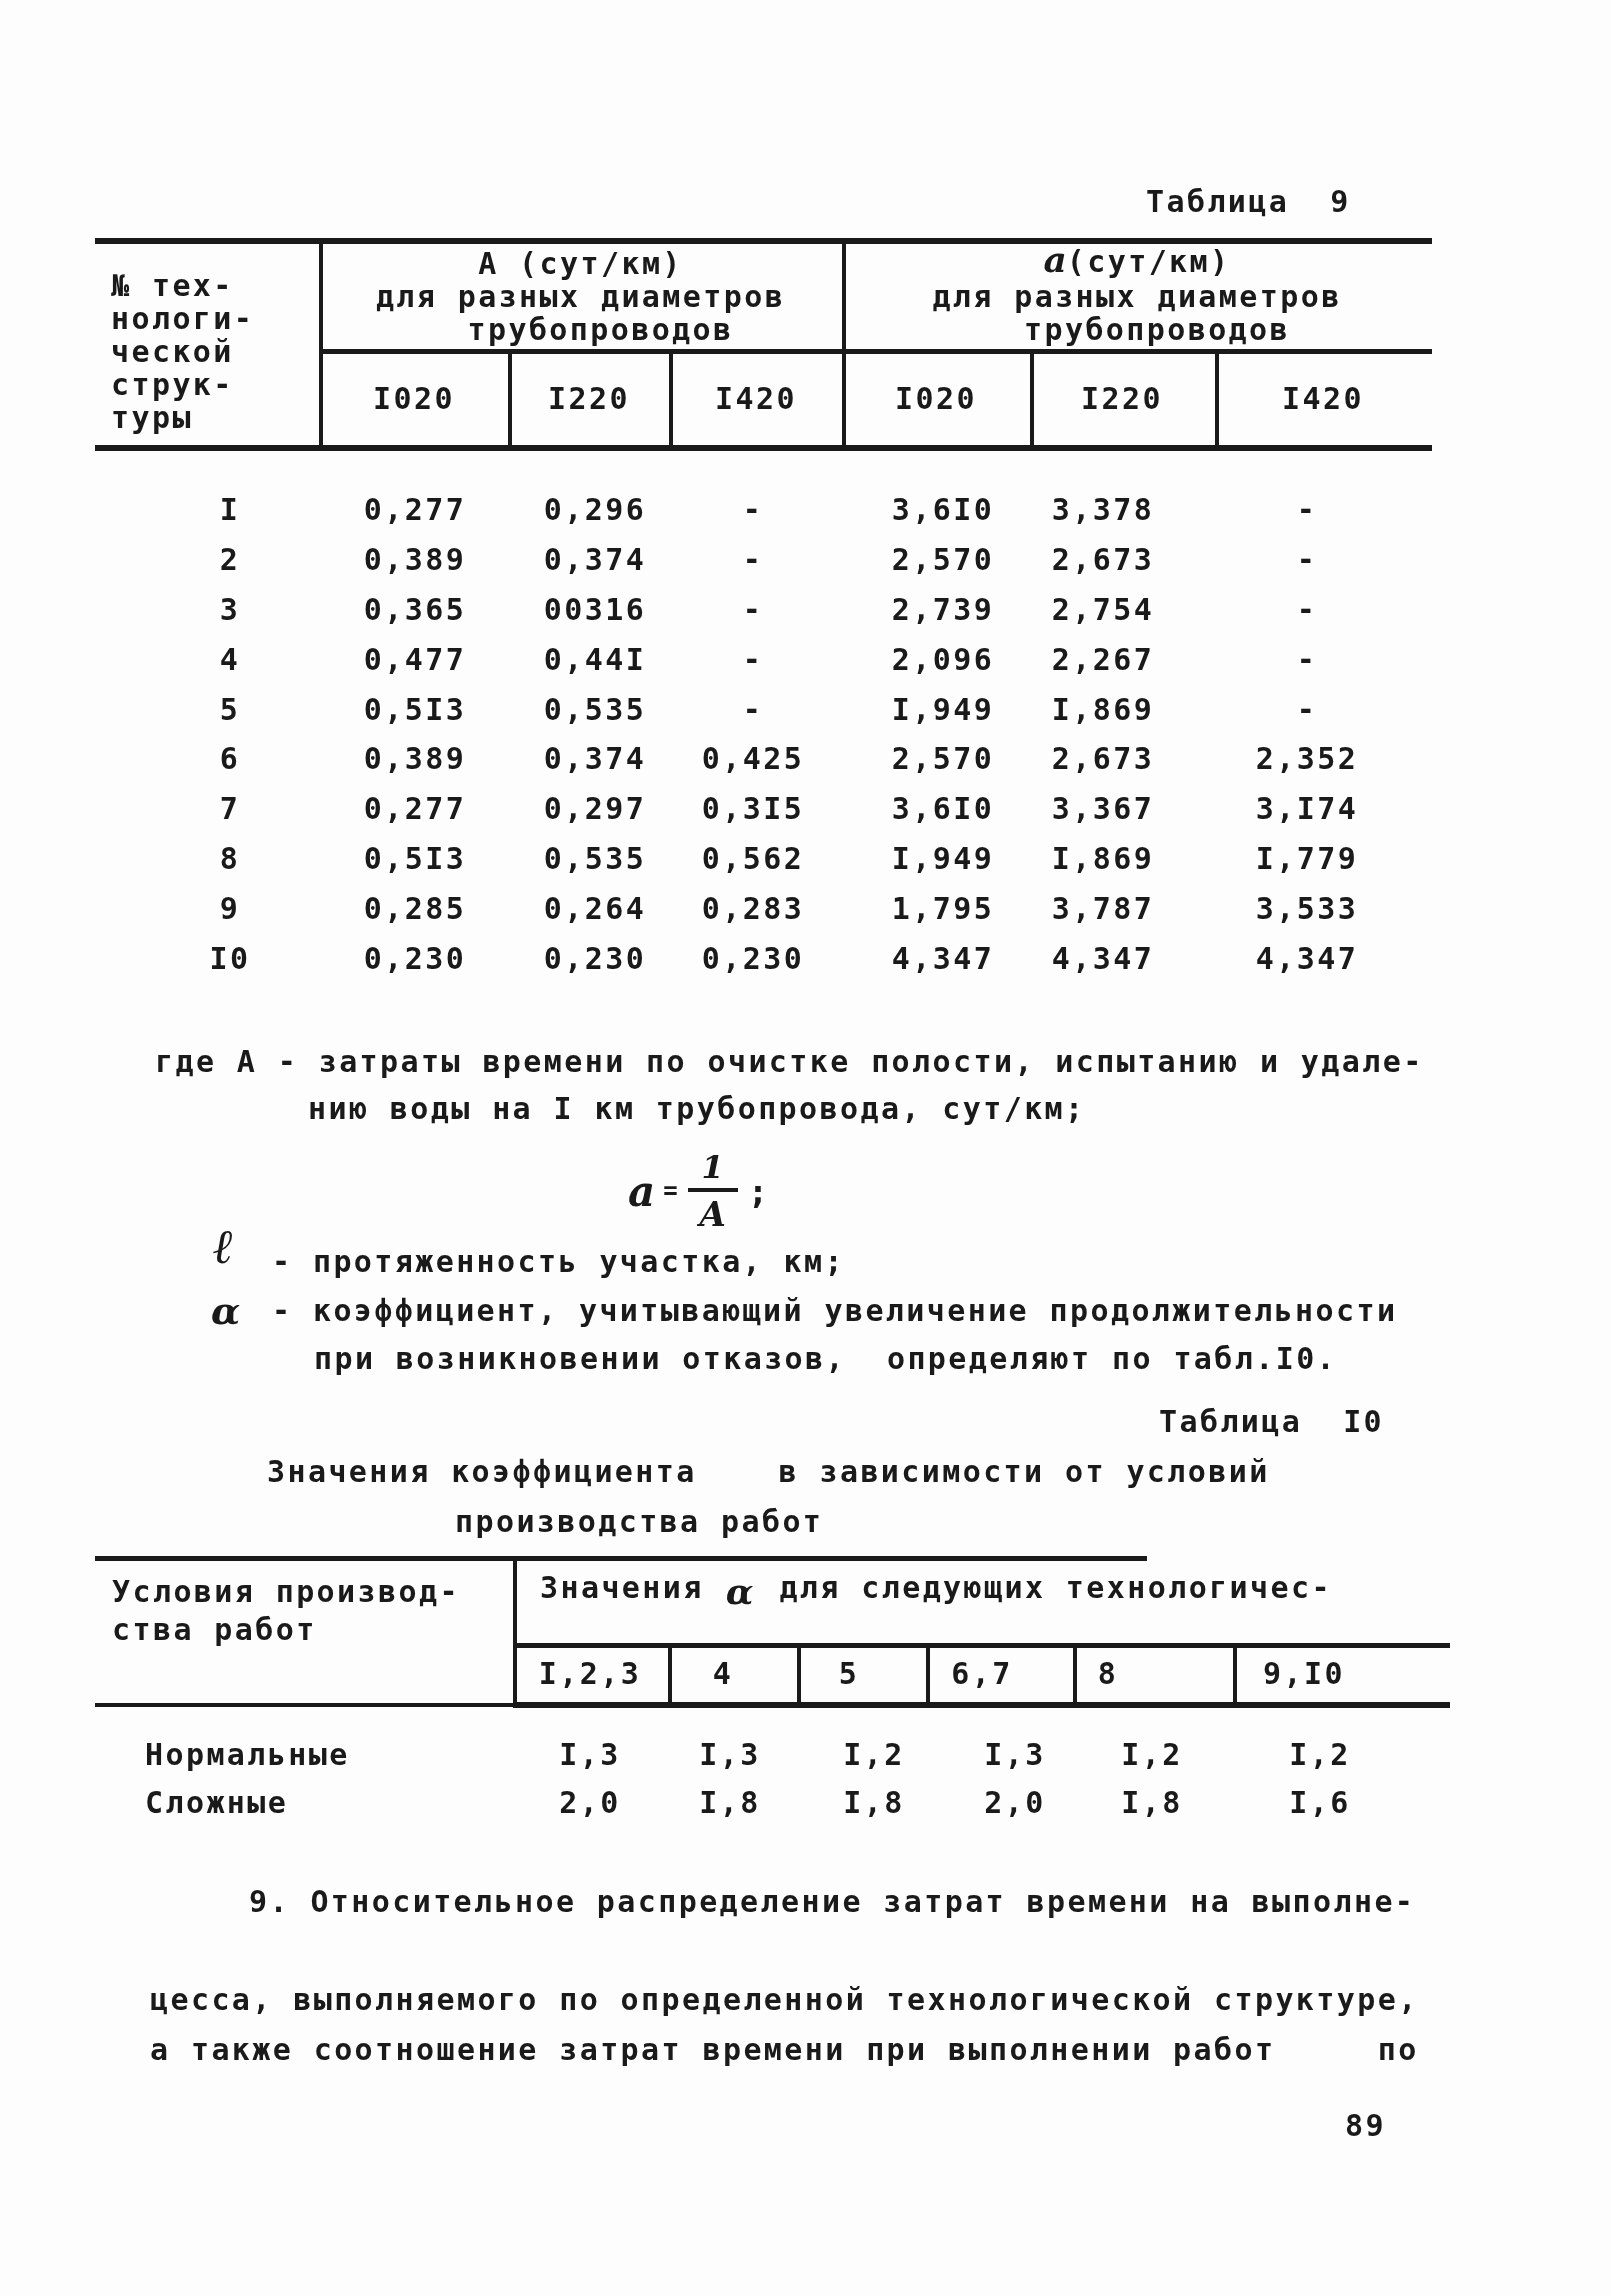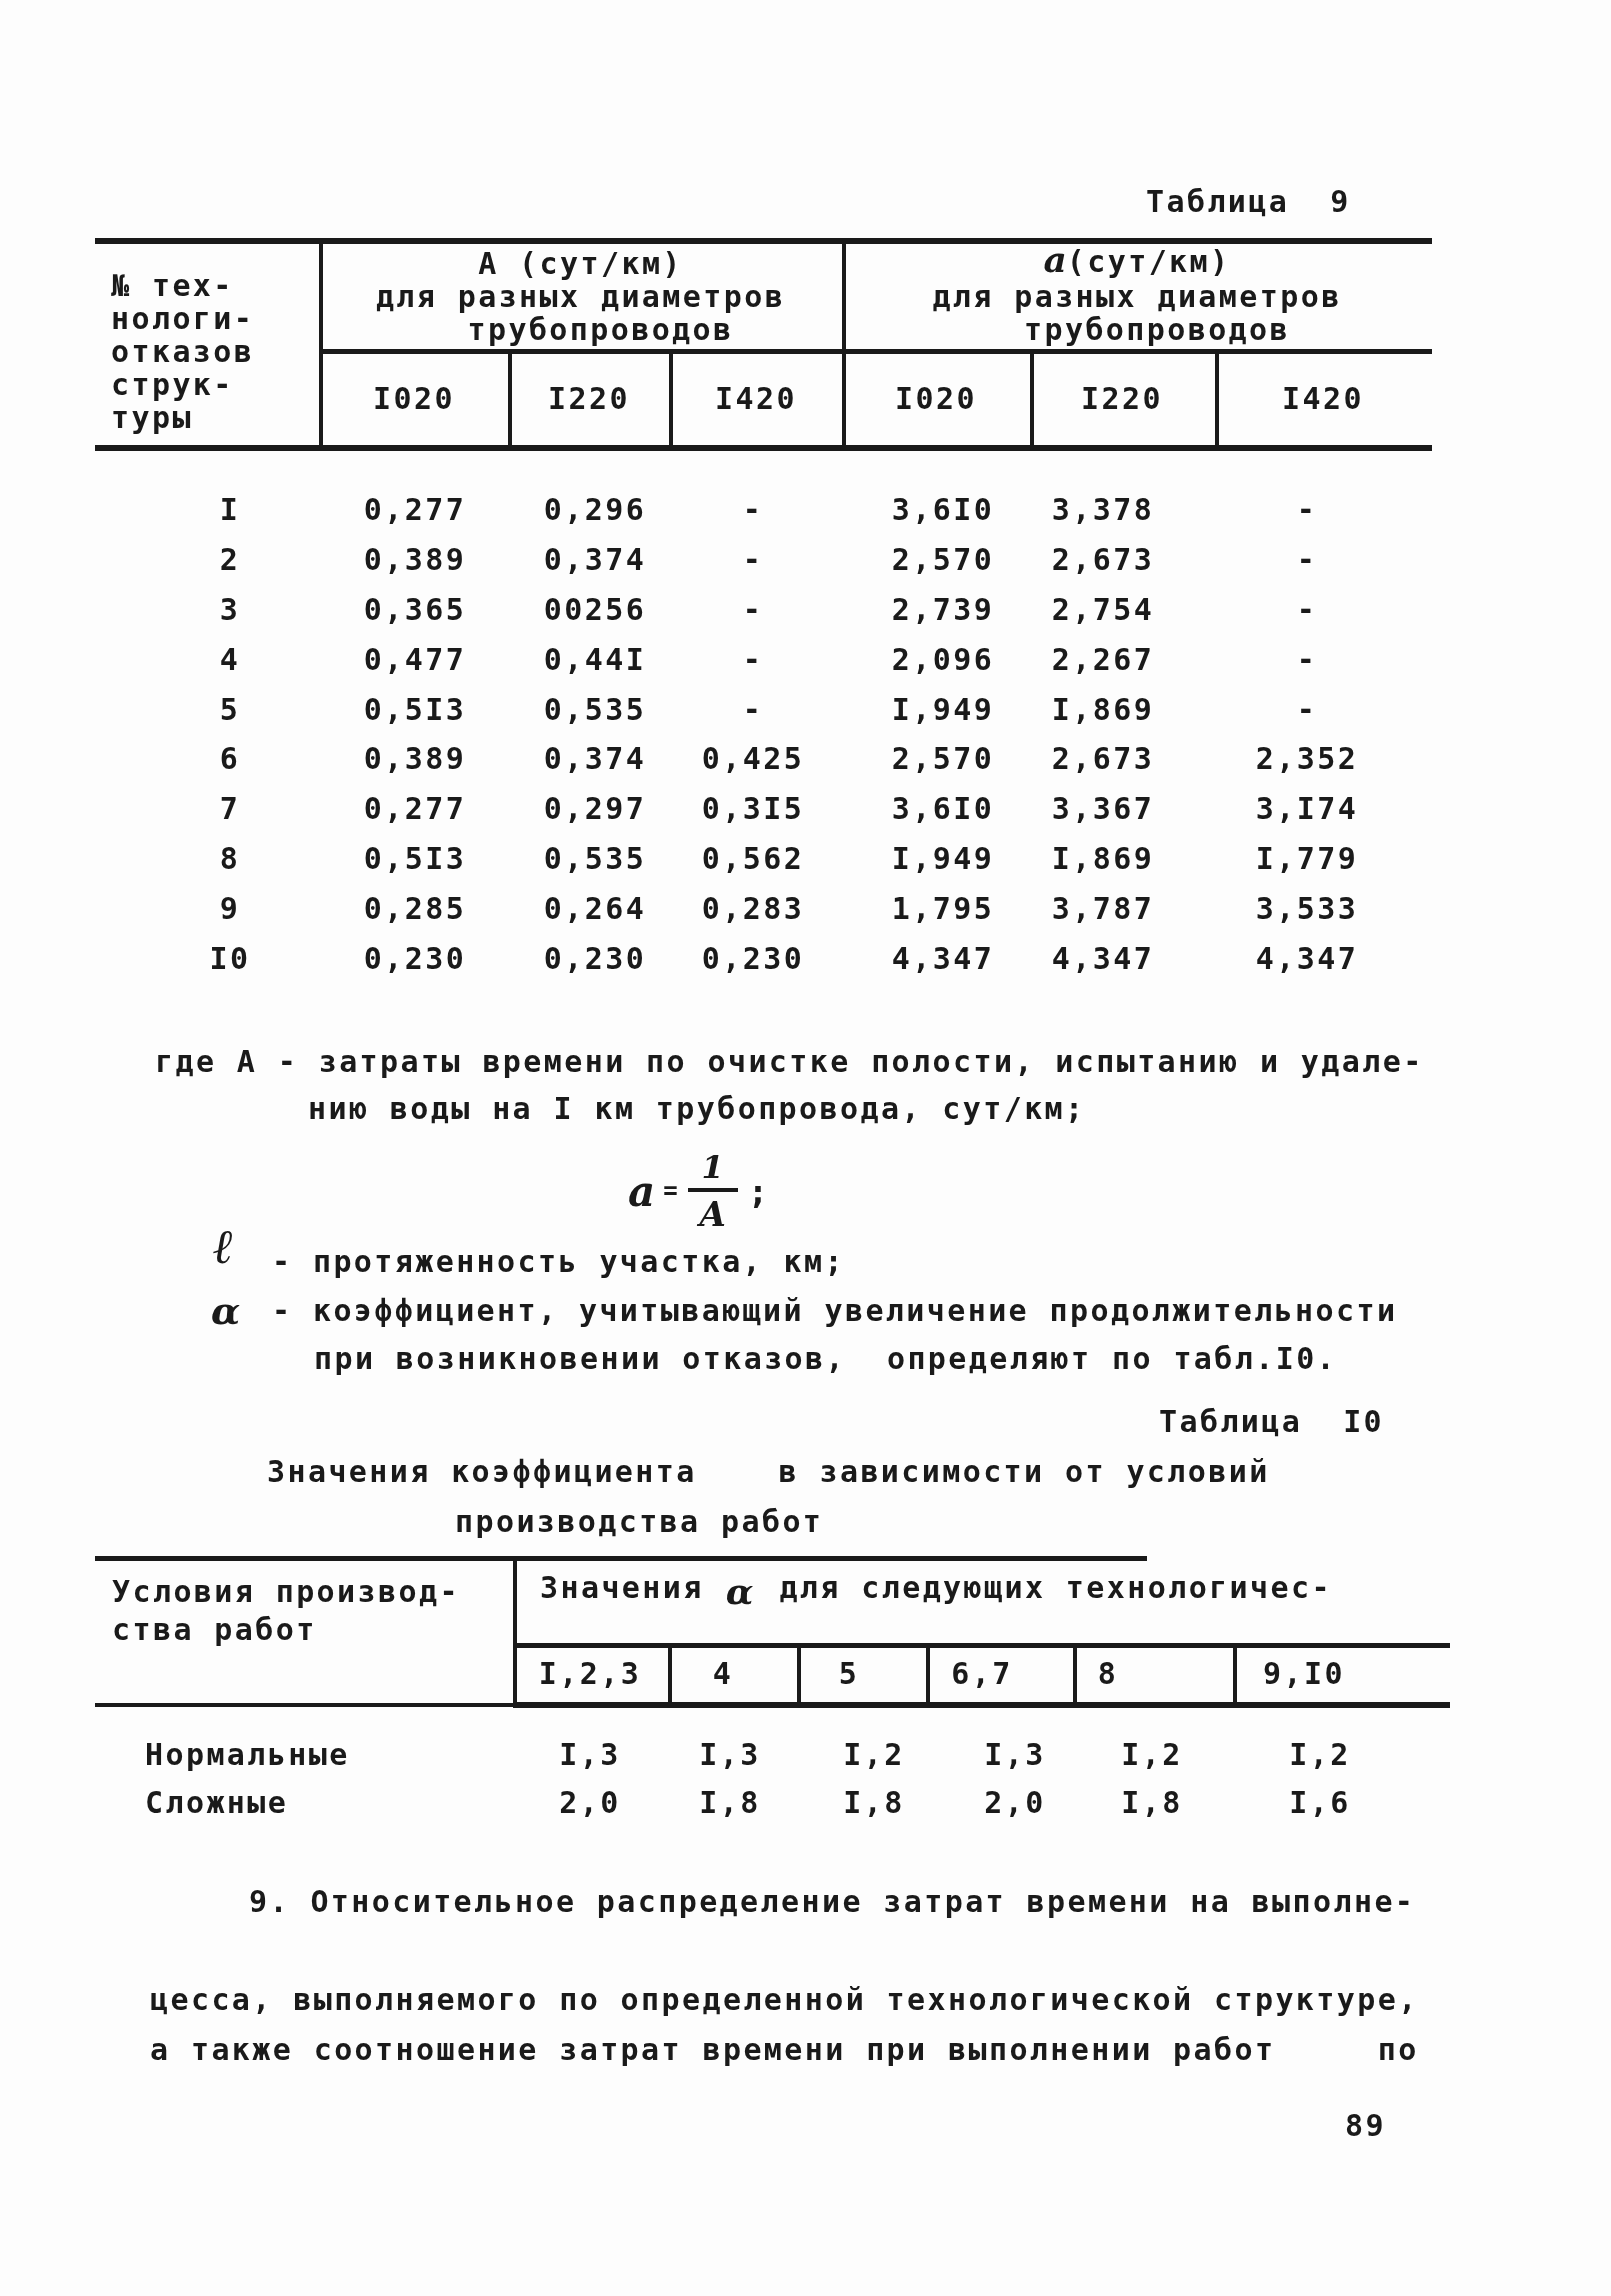--- a/index.html
+++ b/index.html
@@ -33,21 +33,21 @@
     <div class="ln" style="left:0;top:207px;width:1337px;height:6px"></div>
     <div class="ln" style="left:224px;top:0;width:4px;height:213px"></div>
     <div class="ln" style="left:747px;top:0;width:4px;height:213px"></div>
     <div class="ln" style="left:413px;top:111px;width:4px;height:102px"></div>
     <div class="ln" style="left:574px;top:111px;width:4px;height:102px"></div>
     <div class="ln" style="left:935px;top:111px;width:4px;height:102px"></div>
     <div class="ln" style="left:1120px;top:111px;width:4px;height:102px"></div>
 
     <div class="abs" style="left:16px;top:30px">№ тех-</div>
     <div class="abs" style="left:16px;top:63px">нологи-</div>
-    <div class="abs" style="left:16px;top:96px">отказов</div>
+    <div class="abs" style="left:16px;top:96px">ческой</div>
     <div class="abs" style="left:16px;top:129px">струк-</div>
     <div class="abs" style="left:16px;top:162px">туры</div>
 
     <div class="abs ctr" style="left:224px;top:8px;width:523px;white-space:pre">А (сут/км)</div>
     <div class="abs ctr" style="left:224px;top:41px;width:523px">для разных диаметров</div>
     <div class="abs ctr" style="left:244px;top:74px;width:523px">трубопроводов</div>
 
     <div class="ghflex" style="left:747px;top:6px;width:590px;justify-content:center">
       <span class="sym" style="font-size:36px;line-height:30px">a</span>
       <span>(сут/км)</span>
@@ -76,21 +76,21 @@
       <span class="cell" style="left:320px">0,389</span>
       <span class="cell" style="left:500px">0,374</span>
       <span class="cell" style="left:658px">-</span>
       <span class="cell" style="left:848px">2,570</span>
       <span class="cell" style="left:1008px">2,673</span>
       <span class="cell" style="left:1212px">-</span>
     </div>
     <div class="t9r" style="top:354px">
       <span class="cell" style="left:135px">3</span>
       <span class="cell" style="left:320px">0,365</span>
-      <span class="cell" style="left:500px">00256</span>
+      <span class="cell" style="left:500px">00316</span>
       <span class="cell" style="left:658px">-</span>
       <span class="cell" style="left:848px">2,739</span>
       <span class="cell" style="left:1008px">2,754</span>
       <span class="cell" style="left:1212px">-</span>
     </div>
     <div class="t9r" style="top:404px">
       <span class="cell" style="left:135px">4</span>
       <span class="cell" style="left:320px">0,477</span>
       <span class="cell" style="left:500px">0,44I</span>
       <span class="cell" style="left:658px">-</span>

